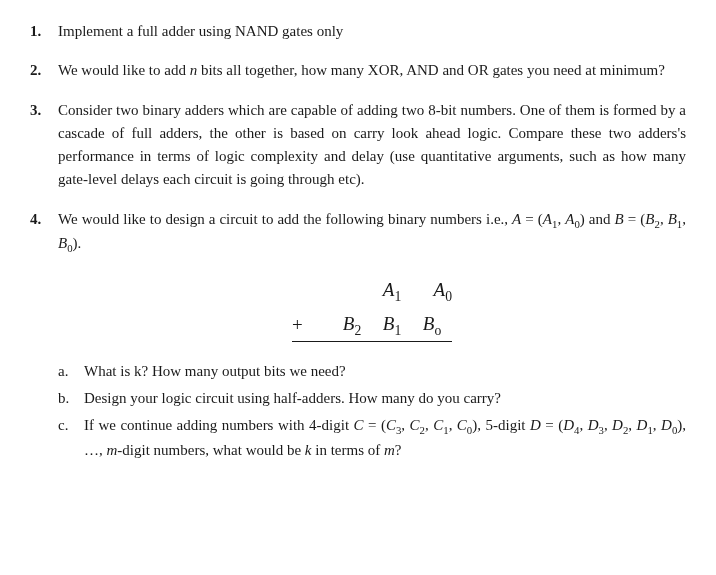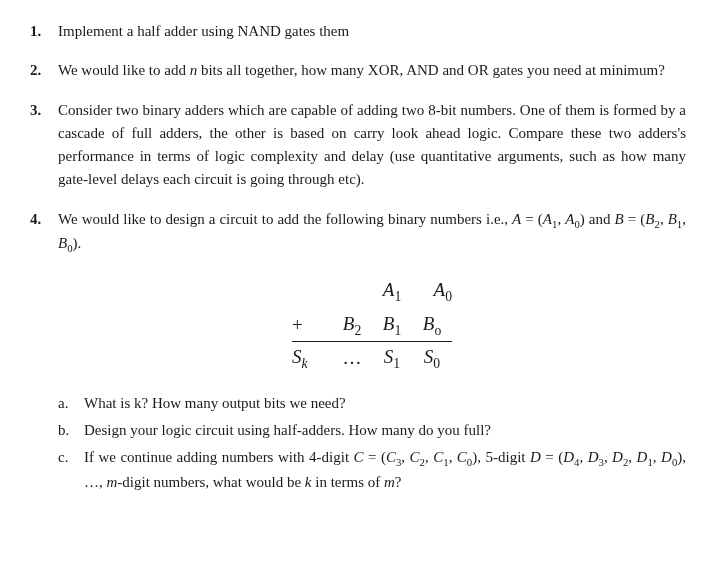--- a/index.html
+++ b/index.html
@@ -78,21 +78,21 @@
       text-align: justify;
     }
   </style>
 </head>
 <body>
 
 <div class="content">
 
   <div class="question">
     <span class="q-number">1.</span>
-    <span class="q-text">Implement a half adder using NAND gates them</span>
+    <span class="q-text">Implement a full adder using NAND gates only</span>
   </div>
 
   <div class="question">
     <span class="q-number">2.</span>
     <span class="q-text">We would like to add <em>n</em> bits all together, how many XOR, AND and OR gates you need at minimum?</span>
   </div>
 
   <div class="question">
     <span class="q-number">3.</span>
     <span class="q-text">Consider two binary adders which are capable of adding two 8-bit numbers. One of them is formed by a cascade of full adders, the other is based on carry look ahead logic. Compare these two adders's performance in terms of logic complexity and delay (use quantitative arguments, such as how many gate-level delays each circuit is going through etc).</span>
@@ -112,39 +112,33 @@
               <td style="width:40px;"></td>
               <td style="width:40px; padding-bottom: 2px;"><em>A</em><sub>1</sub></td>
               <td style="width:40px; padding-bottom: 2px; text-align: right;"><em>A</em><sub>0</sub></td>
             </tr>
             <tr>
               <td style="width:40px; text-align:left; padding-right:4px; border-bottom: 1.5px solid #1a1a1a;">+</td>
               <td style="width:40px; border-bottom: 1.5px solid #1a1a1a;"><em>B</em><sub>2</sub></td>
               <td style="width:40px; border-bottom: 1.5px solid #1a1a1a; text-align: center;"><em>B</em><sub>1</sub></td>
               <td style="width:40px; border-bottom: 1.5px solid #1a1a1a;"><em>B</em><sub>o</sub></td>
             </tr>
-            <tr>
-              <td style="width:40px; text-align:left; padding-right:4px;"><em>S</em><sub><em>k</em></sub></td>
-              <td style="width:40px;">…</td>
-              <td style="width:40px;"><em>S</em><sub>1</sub></td>
-              <td style="width:40px;"><em>S</em><sub>0</sub></td>
-            </tr>
           </tbody>
         </table>
       </div>
 
       
       <div class="sub-questions">
         <div class="sub-q">
           <span class="sub-label">a.</span>
           <span class="sub-text">What is k? How many output bits we need?</span>
         </div>
         <div class="sub-q">
           <span class="sub-label">b.</span>
-          <span class="sub-text">Design your logic circuit using half-adders. How many do you full?</span>
+          <span class="sub-text">Design your logic circuit using half-adders. How many do you carry?</span>
         </div>
         <div class="sub-q">
           <span class="sub-label">c.</span>
           <span class="sub-text">If we continue adding numbers with 4-digit <em>C</em> = (<em>C</em><sub>3</sub>, <em>C</em><sub>2</sub>, <em>C</em><sub>1</sub>, <em>C</em><sub>0</sub>), 5-digit <em>D</em> = (<em>D</em><sub>4</sub>, <em>D</em><sub>3</sub>, <em>D</em><sub>2</sub>, <em>D</em><sub>1</sub>, <em>D</em><sub>0</sub>), …, <em>m</em>-digit numbers, what would be <em>k</em> in terms of <em>m</em>?</span>
         </div>
       </div>
 
     </div>
   </div>
 

